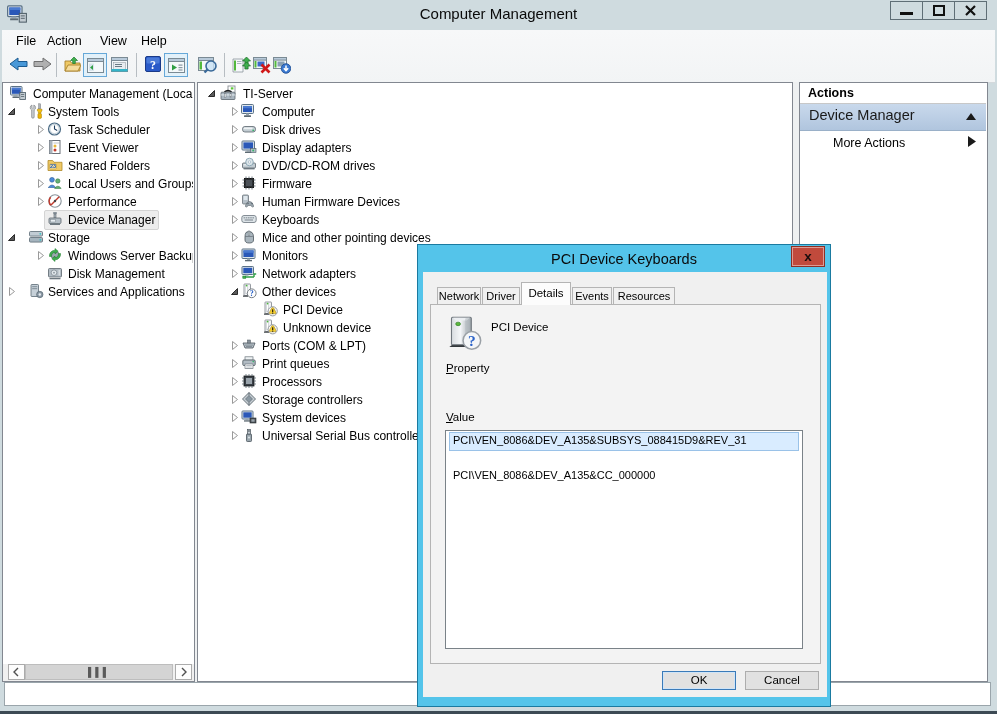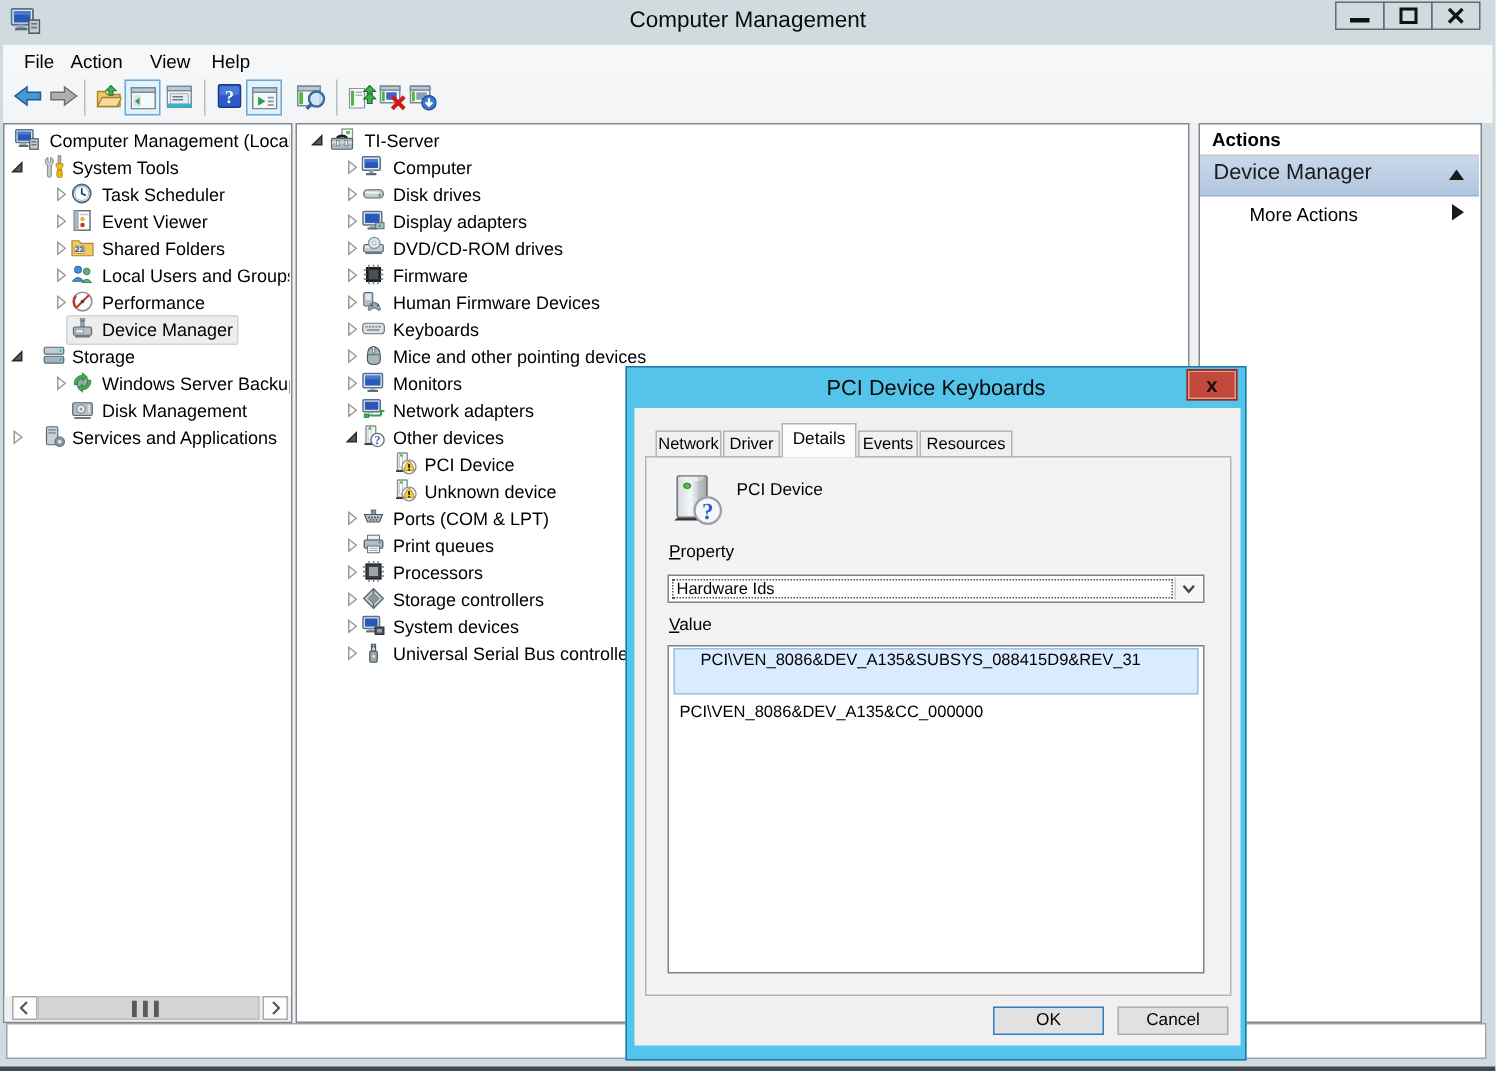--- a/index.html
+++ b/index.html
@@ -528,31 +528,23 @@
 <rect x="5" y="3" width="18" height="25" rx="1" fill="url(#twr)" stroke="#70777e" stroke-width="1"></rect>
 <path d="M6.5 3.5 l15 0 l-2.5 2.5 l-10 0 z" fill="#eceff2"></path>
 <path d="M17.5 4 l4 -1 0 24 -4 1z" fill="#b0b8be" opacity="0.55"></path>
 <ellipse cx="11" cy="9" rx="2.2" ry="1.6" fill="#5cb83e" stroke="#2a7a1e" stroke-width="0.6"></ellipse>
 <circle cx="23.5" cy="24" r="8" fill="#f4f6f8" stroke="#9aa0a6" stroke-width="1.4"></circle>
 <text x="23.5" y="29" font-size="14" font-weight="bold" font-family="Liberation Serif" fill="#2a62c8" text-anchor="middle">?</text>
 </svg></div>
     <div class="abs" style="left:68px;top:49px;font-size:11.5px">PCI Device</div>
 
     <div class="abs" style="left:23px;top:90px;font-size:11.5px"><span style="text-decoration:underline">P</span>roperty</div>
-    <div class="abs" style="left:22px;top:111px;width:358px;height:19px;background:#fff;border:1px solid #7a8288;box-sizing:border-box">
-      <div class="abs" style="left:2px;top:2px;right:20px;bottom:2px;border:1px dotted #555;font-size:11px;line-height:13px;padding-left:2px">Hardware Ids</div>
-      <div class="abs" style="right:1px;top:1px;width:17px;height:15px;background:#f6f6f6;border-left:1px solid #d0d0d0">
-        <svg width="17" height="15" viewBox="0 0 17 15">
-            <path d="M5 5.5 L8.5 9.5 L12 5.5" fill="none" stroke="#444" stroke-width="1.6"></path>
-          </svg>
-      </div>
-    </div>
 
     <div class="abs" style="left:23px;top:139px;font-size:11.5px"><span style="text-decoration:underline">V</span>alue</div>
     <div class="abs" style="left:22px;top:158px;width:358px;height:219px;background:#fff;border:1px solid #7a8288;box-sizing:border-box">
-      <div class="abs" style="left:3px;top:1px;right:3px;height:31px;background:#d9ecff;border:1px solid #9ac2e8;box-sizing:border-box;font-size:11px;line-height:15px;padding-left:17px">PCI\VEN_8086&amp;DEV_A135&amp;SUBSYS_088415D9&amp;REV_31</div>
+      <div class="abs" style="left:3px;top:1px;right:3px;height:19px;background:#d9ecff;border:1px solid #9ac2e8;box-sizing:border-box;font-size:11px;line-height:15px;padding-left:3px">PCI\VEN_8086&amp;DEV_A135&amp;SUBSYS_088415D9&amp;REV_31</div>
       <div class="abs lrow" style="top:36px">PCI\VEN_8086&amp;DEV_A135&amp;CC_000000</div>
     </div>
 
     <div class="abs btn" style="left:239px;top:399px;border:1px solid #3a7ab8;box-shadow:0 0 0 1px #cfe4f7 inset">OK</div>
     <div class="abs btn" style="left:322px;top:399px">Cancel</div>
   </div>
 </div>
 
 </body></html>

